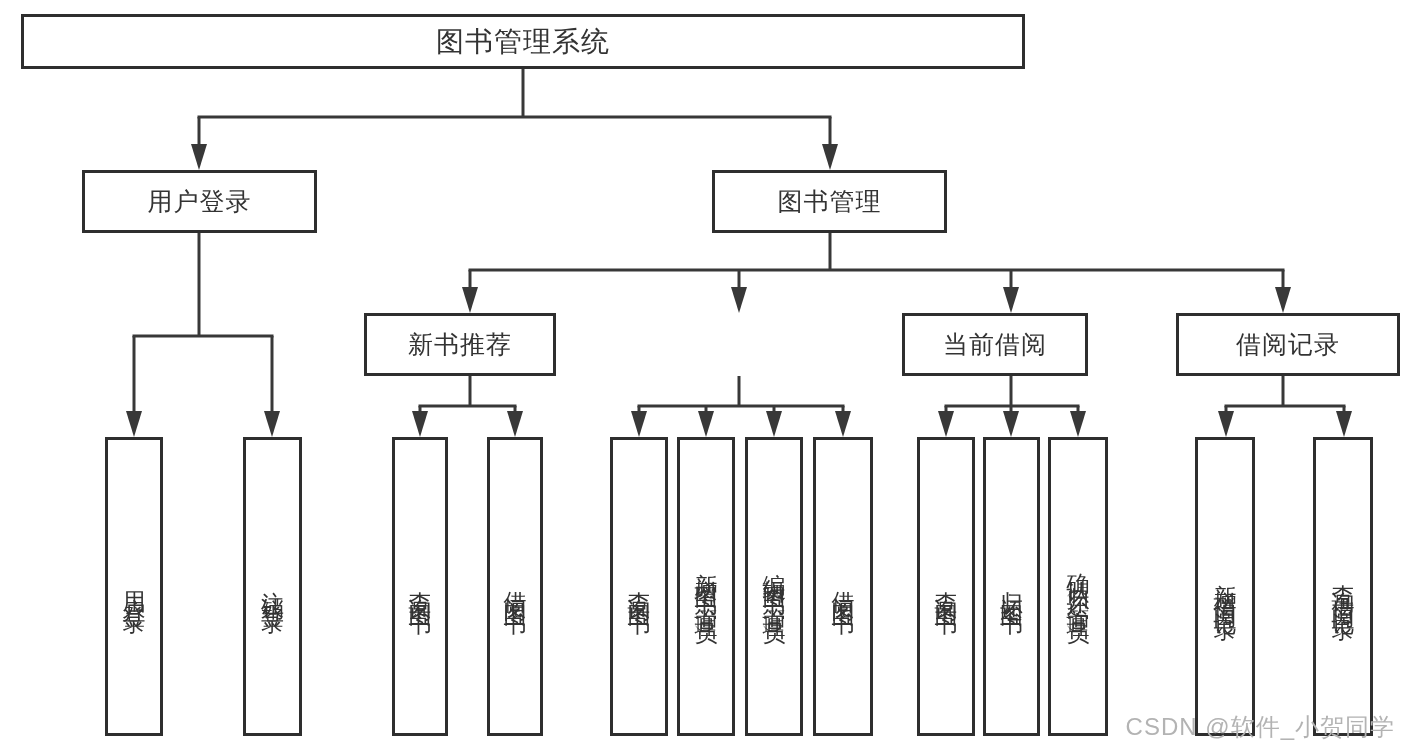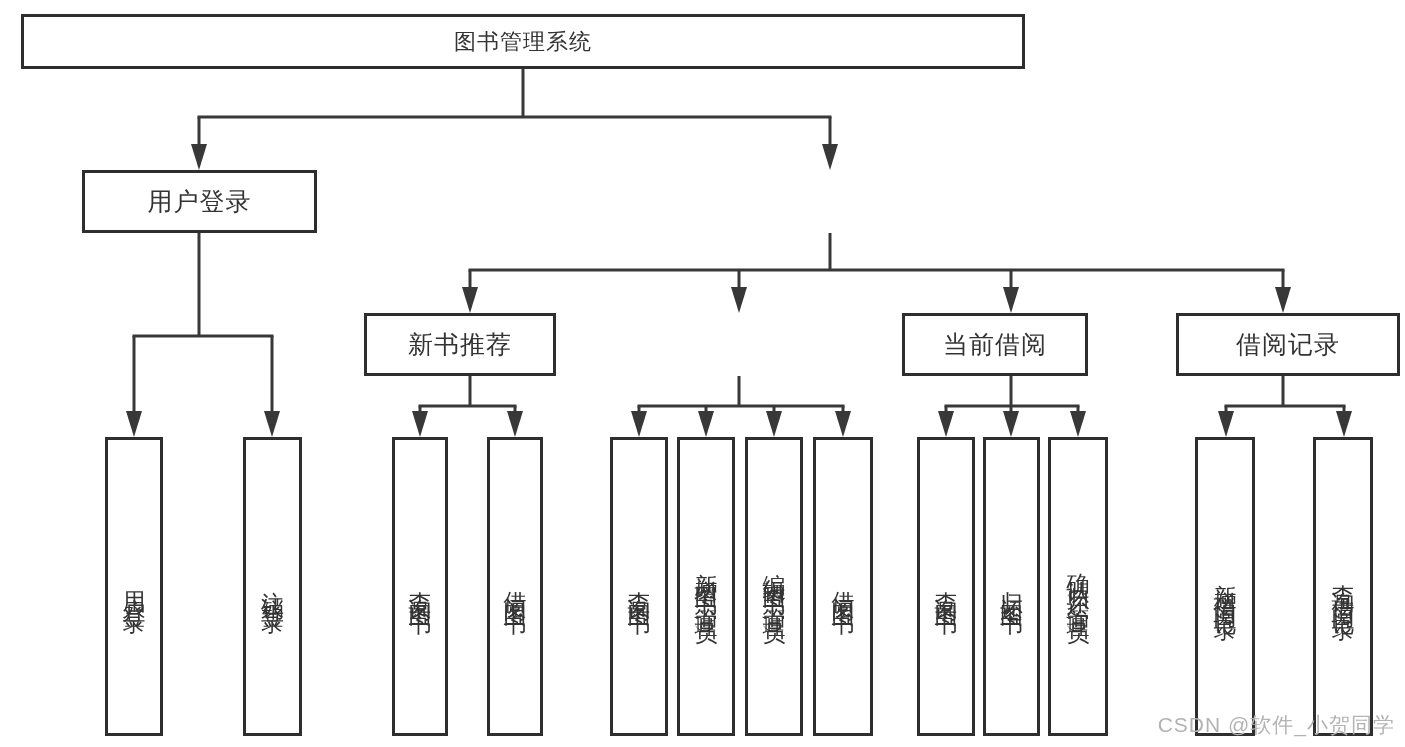--- a/index.html
+++ b/index.html
@@ -34,38 +34,38 @@
     align-items: center;
     justify-content: center;
     color: var(--text);
   }
   .h-label {
     font-size: 25px;
     letter-spacing: 1px;
     white-space: nowrap;
     color: var(--text);
   }
-  .root .h-label { font-size: 22px; }
+  .root .h-label { font-size: 28px; }
   .lvl2, .lvl3 { height: 63px; top: 170px; }
   .lvl3 { top: 313px; }
   .leaf { top: 437px; height: 299px; }
   .v-label {
     writing-mode: vertical-rl;
     text-orientation: mixed;
     font-size: 23px;
     letter-spacing: 7px;
     line-height: 1;
     color: var(--text);
     white-space: nowrap;
   }
   .watermark {
     position: absolute;
     top: 711px;
     right: 10px;
-    font-size: 21px;
+    font-size: 24px;
     color: var(--watermark);
     letter-spacing: 1px;
     white-space: nowrap;
     z-index: 5;
   }
 </style>
 </head>
 <body>
 
 <div class="stage">
@@ -146,20 +146,23 @@
     </g>
   </svg>
 
   <div class="box root" style="left:21px; top:14px; width:1004px; height:55px;">
     <span class="h-label">图书管理系统</span>
   </div>
 
   <div class="box lvl2" style="left:82px; width:235px;">
     <span class="h-label">用户登录</span>
   </div>
+  <div class="box lvl2" style="left:712px; width:235px;">
+    <span class="h-label">图书管理</span>
+  </div>
 
   <div class="box lvl3" style="left:364px; width:192px;">
     <span class="h-label">新书推荐</span>
   </div>
   <div class="box lvl3" style="left:902px; width:186px;">
     <span class="h-label">当前借阅</span>
   </div>
   <div class="box lvl3" style="left:1176px; width:224px;text-align:right;">
     <span class="h-label">借阅记录</span>
   </div>

